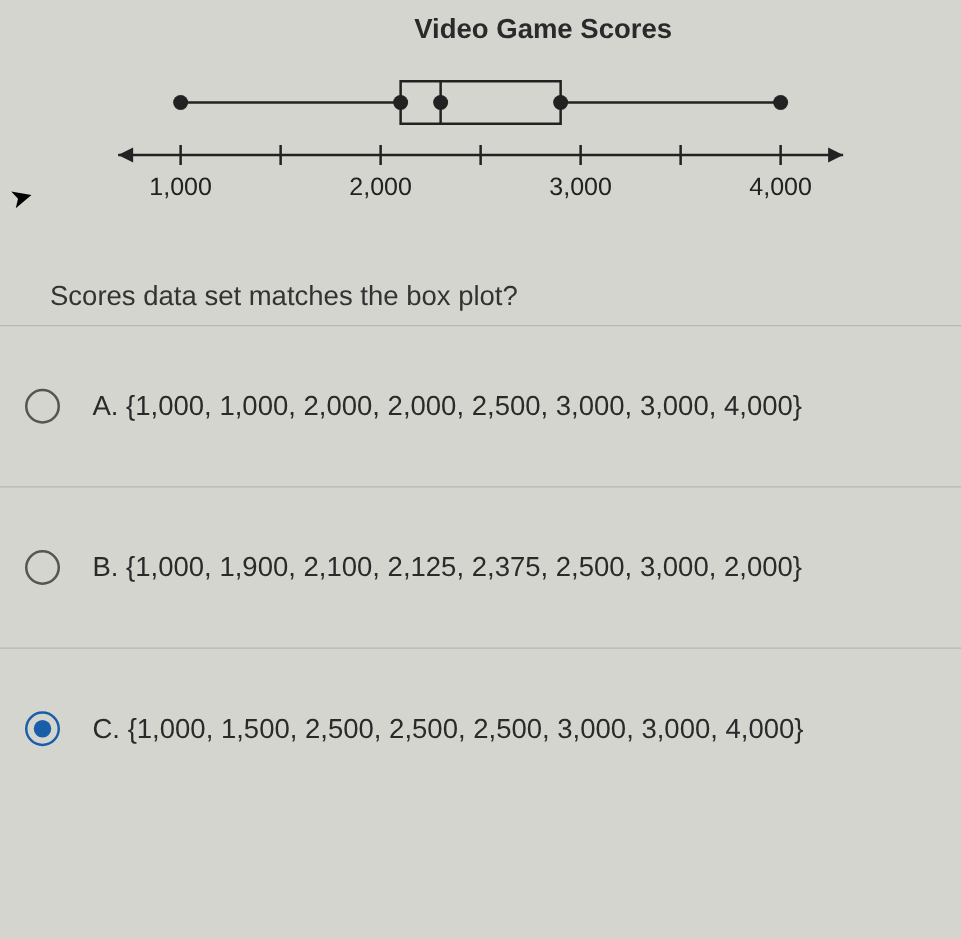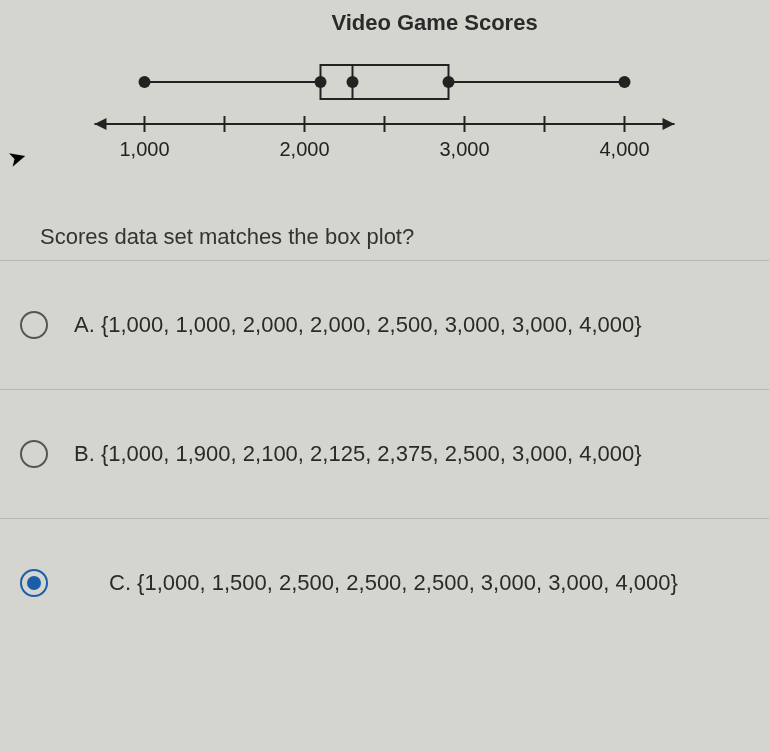--- a/index.html
+++ b/index.html
@@ -50,21 +50,21 @@
     }
     .options {
       padding: 0;
     }
     .option {
       display: flex;
       align-items: center;
       padding: 50px 20px;
       border-bottom: 1px solid #b8b8b2;
     }
-    .option:last-child { border-bottom: none; gap: 35px; }
+    .option:last-child { border-bottom: none; }
     .radio {
       width: 28px;
       height: 28px;
       border: 2px solid #555;
       border-radius: 50%;
       margin-right: 26px;
       flex-shrink: 0;
       display: flex;
       align-items: center;
       justify-content: center;
@@ -123,19 +123,19 @@
 <div class="question">Scores data set matches the box plot?</div>
 <hr class="hr">
 
 <div class="options">
     <div class="option">
       <div class="radio"></div>
       <div class="option-text">A. {1,000, 1,000, 2,000, 2,000, 2,500, 3,000, 3,000, 4,000}</div>
     </div>
     <div class="option">
       <div class="radio"></div>
-      <div class="option-text">B. {1,000, 1,900, 2,100, 2,125, 2,375, 2,500, 3,000, 4,000}</div>
+      <div class="option-text">B. {1,000, 1,900, 2,100, 2,125, 2,375, 2,500, 3,000, 2,000}</div>
     </div>
     <div class="option">
       <div class="radio selected"></div>
       <div class="option-text">C. {1,000, 1,500, 2,500, 2,500, 2,500, 3,000, 3,000, 4,000}</div>
     </div>
   </div>
 
 </body></html>

